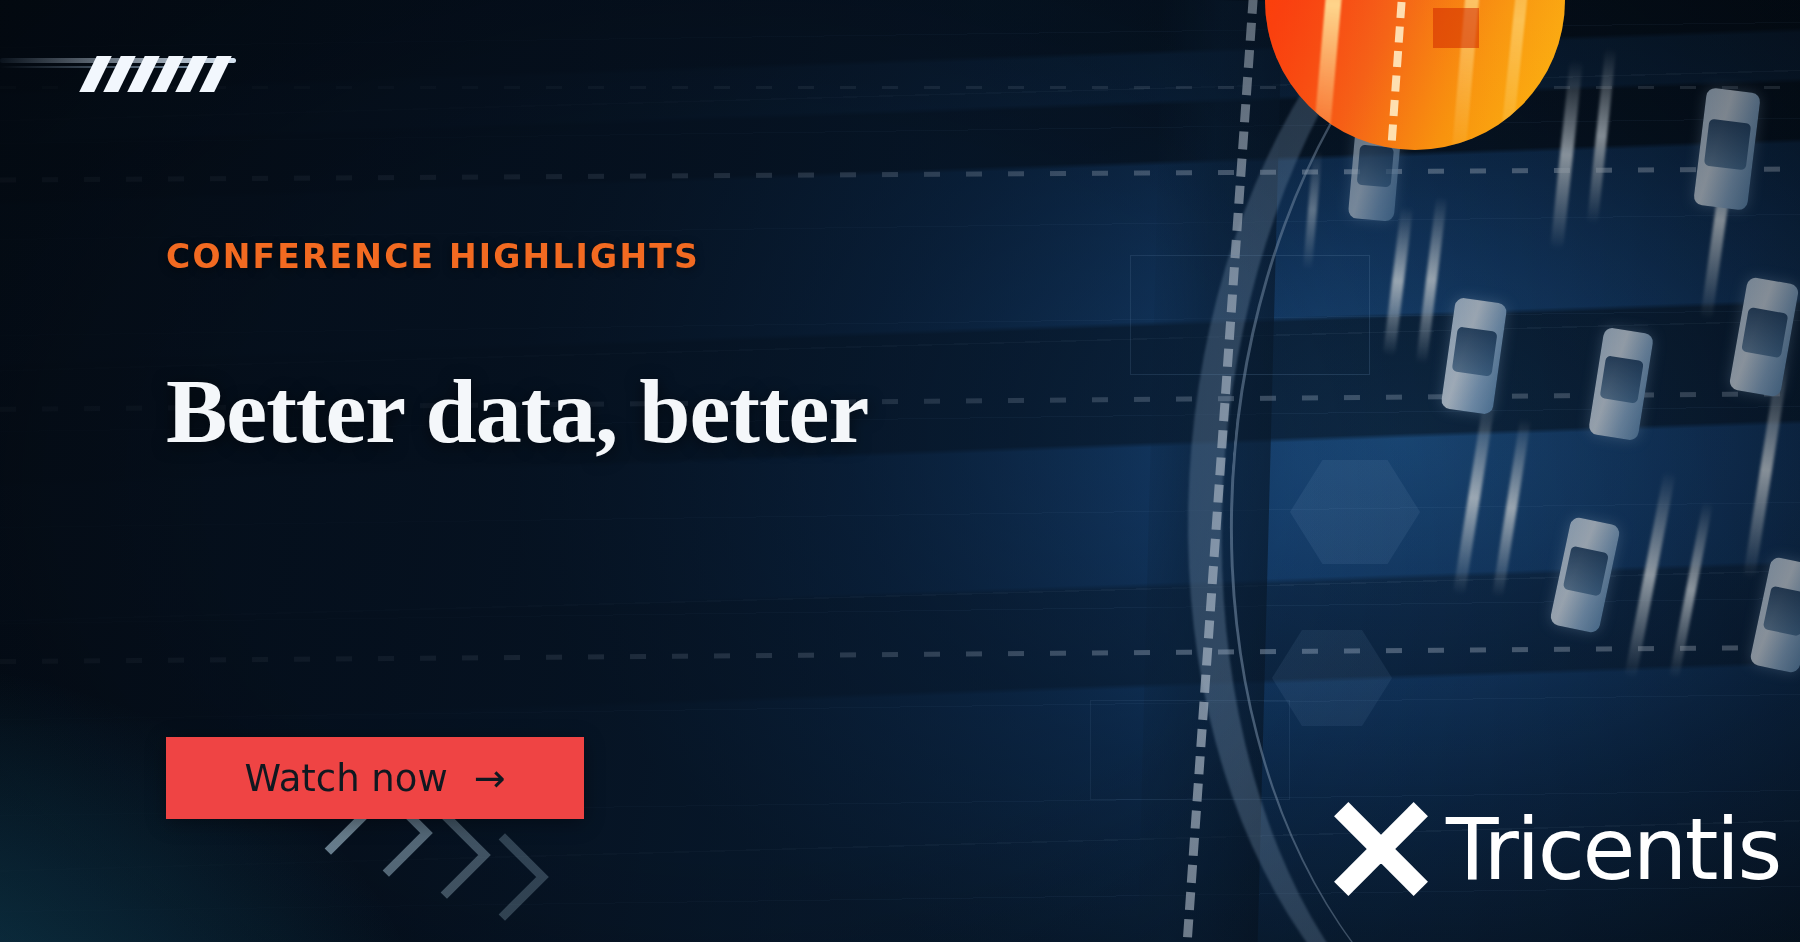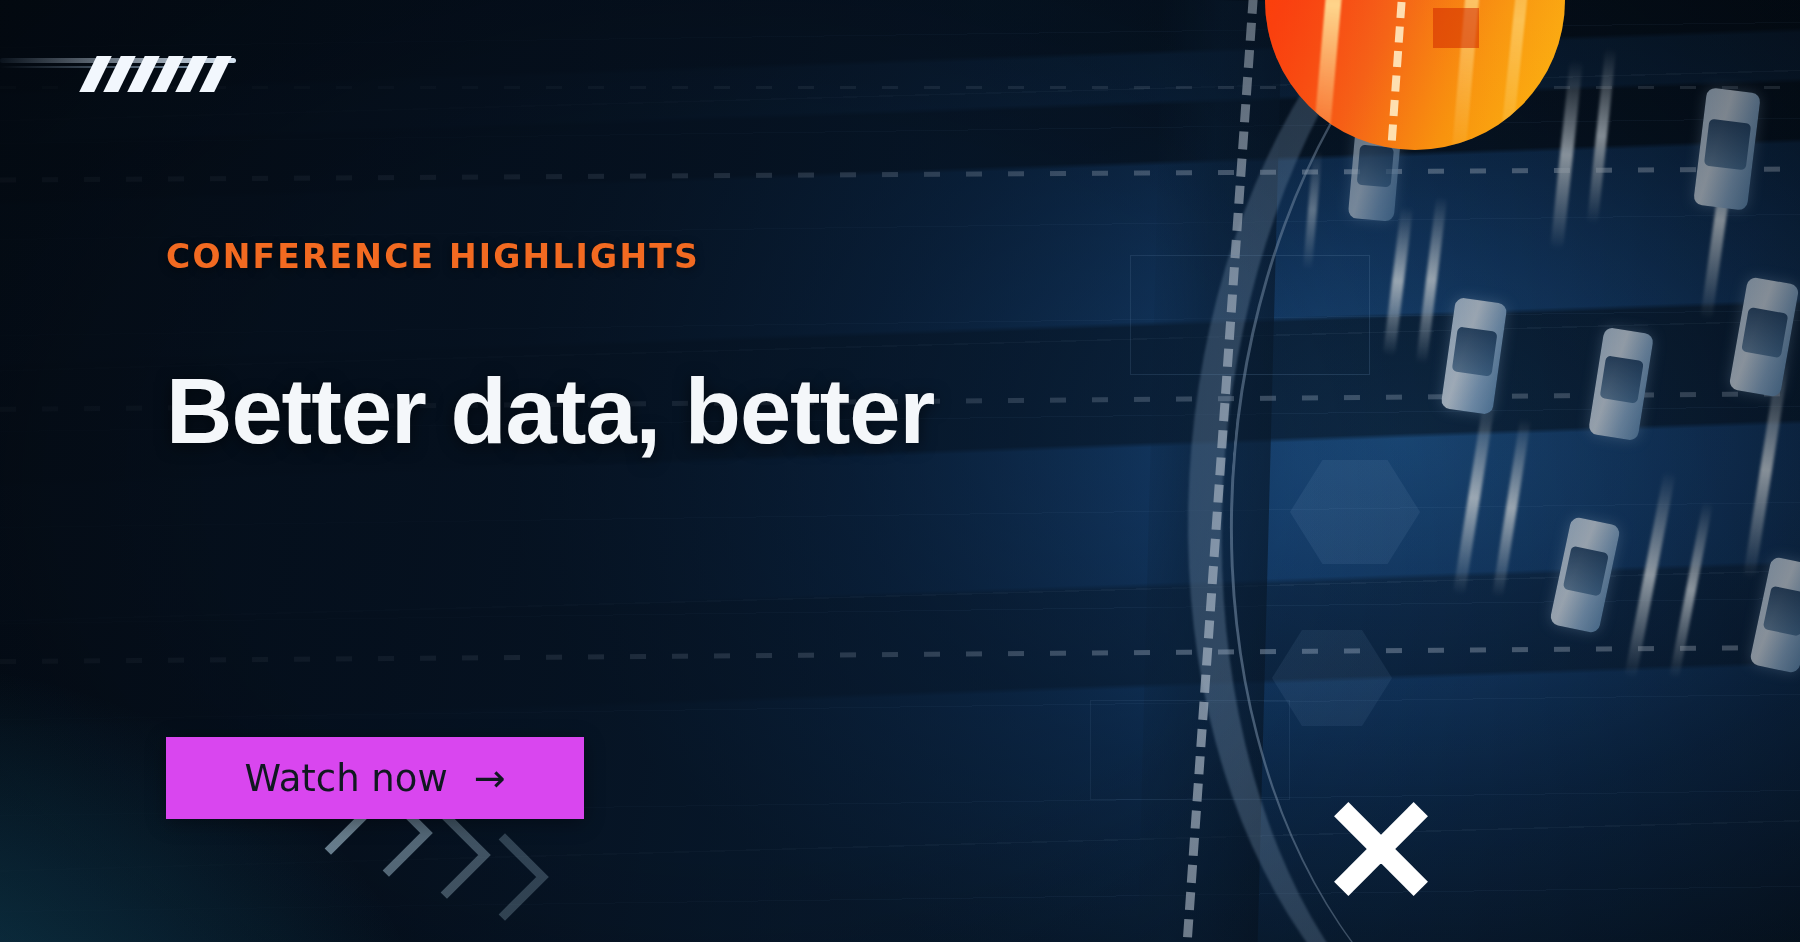--- a/index.html
+++ b/index.html
@@ -200,33 +200,33 @@
     font-size:33px;font-weight:700;letter-spacing:2.2px;
     font-family:"DejaVu Sans", sans-serif;
     text-transform:uppercase;
     white-space:nowrap;
     text-shadow:0 2px 10px rgba(0,0,0,.45);
   }
 
   .headline{
     position:absolute;left:166px;top:300px;width:1160px;
     color:#f4f7fa;
-    font-family:Liberation Sans, sans-serif;
+    font-family:Liberation Serif, serif;
     font-weight:700;
     font-size:92px;
     line-height:1.08;
     letter-spacing:-1px;
     text-shadow:0 3px 16px rgba(0,0,0,.55);
   }
   .headline .hl{display:block;white-space:nowrap;}
 
   .cta{
     position:absolute;left:166px;top:737px;
     min-width:418px;height:82px;
-    background:#d946ef;
+    background:#ef4444;
     display:flex;align-items:center;justify-content:center;
     gap:26px;
     color:#101820;
     font-family:"DejaVu Sans","Liberation Sans", sans-serif;
     font-size:37px;font-weight:400;
     cursor:pointer;
     border:none;
     padding:0 44px;
     box-shadow:0 4px 18px rgba(0,0,0,.35);
   }
@@ -361,16 +361,17 @@
             <path d="M4 82 L18 96 L50 64 L50 50 L36 50 Z"></path>
 
             <path d="M96 82 L82 96 L50 64 L50 50 L64 50 Z"></path>
           </g>
 
           <g fill="#0d2742">
             <path d="M50 26 L62 38 L50 50 L38 38 Z" opacity="0"></path>
           </g>
         </svg>
       </span>
+      <span class="logo-word">Tricentis</span>
     </div>
 
   </div>
 </div>
 
 </body></html>

